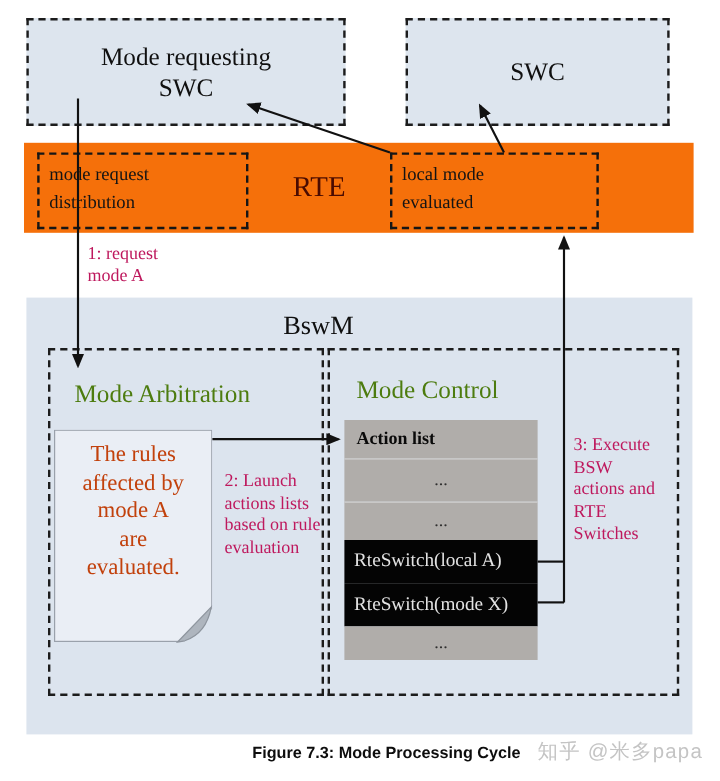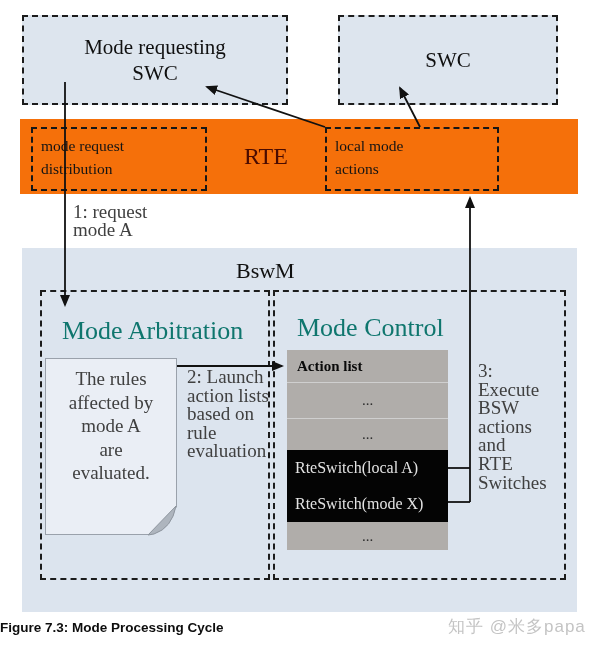--- a/index.html
+++ b/index.html
@@ -19,50 +19,50 @@
   
   .rte-bar{left:20px;top:119px;width:558px;height:75px;background:#f5700a;}
   .rte-label{left:230px;top:143px;width:72px;text-align:center;font-size:24px;color:#4a0b01;}
   .rte-sub{
     position:absolute;border:2px dashed #161616;background:transparent;
     font-size:15.5px;line-height:23px;color:#141414;padding:5px 0 0 8px;box-sizing:border-box;
   }
   .box-mrd{left:31px;top:127px;width:176px;height:64px;}
   .box-lmh{left:325px;top:127px;width:174px;height:64px;}
   
-  .step{font-size:19px;color:#404040;}
+  .step{font-size:15px;color:#be185d;}
   .step1{left:73px;top:203px;line-height:18px;}
-  .step2{left:187px;top:368px;line-height:18.5px;width:90px;}
+  .step2{left:187px;top:392px;line-height:18.5px;width:90px;}
   .step3{left:478px;top:362px;line-height:18.6px;width:80px;}
   
   .bswm-box{left:22px;top:248px;width:555px;height:364px;background:#dce4ee;}
   .bswm-title{left:236px;top:258px;font-size:22px;color:#101010;}
   .inner-dashed{position:absolute;border:2px dashed #1c1c1c;box-sizing:border-box;}
   .box-arb{left:40px;top:290px;width:230px;height:290px;}
   .box-ctl{left:273px;top:290px;width:293px;height:290px;}
-  .section-title{font-size:26px;color:#0f766e;}
+  .section-title{font-size:21px;color:#4d7c0f;}
   .arb-title{left:62px;top:316px;}
   .ctl-title{left:297px;top:313px;}
   
   .note{
     left:45px;top:358px;width:132px;height:177px;background:#eaeef5;
     border:1px solid #9aa1ab;box-sizing:border-box;
     clip-path:polygon(0 0,100% 0,100% calc(100% - 28px),calc(100% - 26px) 100%,0 100%);
-    text-align:center;font-size:19px;line-height:23.5px;padding-top:8px;color:#404040;
+    text-align:center;font-size:19px;line-height:23.5px;padding-top:8px;color:#c2410c;
   }
   
   .table{left:287px;top:350px;width:161px;}
   .t-header{height:32px;background:#b0adaa;font-weight:bold;font-size:15px;line-height:32px;padding-left:10px;color:#0a0a0a;}
   .t-row{background:#b0adaa;color:#2e2e2e;font-size:15px;text-align:center;display:flex;align-items:center;justify-content:center;}
   .t-row.sep{border-top:1px solid #cfcfcf;}
   .r1{height:35px;} .r2{height:31px;} .r5{height:28px;}
   .t-black{height:36px;background:#040404;color:#e3e3e3;font-size:16px;justify-content:flex-start;padding-left:8px;text-align:left;}
   
-  .caption{left:0;right:0;top:620px;text-align:left;font-family:"Liberation Sans","DejaVu Sans",sans-serif;
-    font-weight:bold;font-size:13.5px;color:#0d0d0d;}
+  .caption{left:0;right:0;top:620px;text-align:center;font-family:"Liberation Sans","DejaVu Sans",sans-serif;
+    font-weight:bold;font-size:13.5px;color:#0d0d0d;padding-left:44px;}
   .watermark{left:448px;top:615px;font-family:"Liberation Sans","DejaVu Sans",sans-serif;
     font-size:17px;color:#c4c4c4;letter-spacing:1px;}
   
   .overlay{position:absolute;left:0;top:0;width:600px;height:651px;pointer-events:none;}
 </style>
 </head>
 <body>
 
 <div class="canvas">
 
@@ -75,21 +75,21 @@
   </div>
 
   <div class="abs rte-bar"></div>
   <div class="abs rte-label">RTE</div>
   <div class="rte-sub box-mrd">
     <div>mode request</div>
     <div>distribution</div>
   </div>
   <div class="rte-sub box-lmh">
     <div>local mode</div>
-    <div>actions</div>
+    <div>evaluated</div>
   </div>
 
   <div class="abs step step1">
     <div>1: request</div>
     <div>mode A</div>
   </div>
 
   <div class="abs bswm-box"></div>
   <div class="abs bswm-title">BswM</div>
   <div class="inner-dashed box-arb"></div>
@@ -100,21 +100,21 @@
   <div class="abs note">
     <div>The rules</div>
     <div>affected by</div>
     <div>mode A</div>
     <div>are</div>
     <div>evaluated.</div>
   </div>
 
   <div class="abs step step2">
     <div>2: Launch</div>
-    <div>action lists</div>
+    <div>actions lists</div>
     <div>based on rule</div>
     <div>evaluation</div>
   </div>
 
   <div class="abs table">
     <div class="t-header">Action list</div>
     <div class="t-row sep r1">...</div>
     <div class="t-row sep r2">...</div>
     <div class="t-row t-black">RteSwitch(local A)</div>
     <div class="t-row t-black">RteSwitch(mode X)</div>

